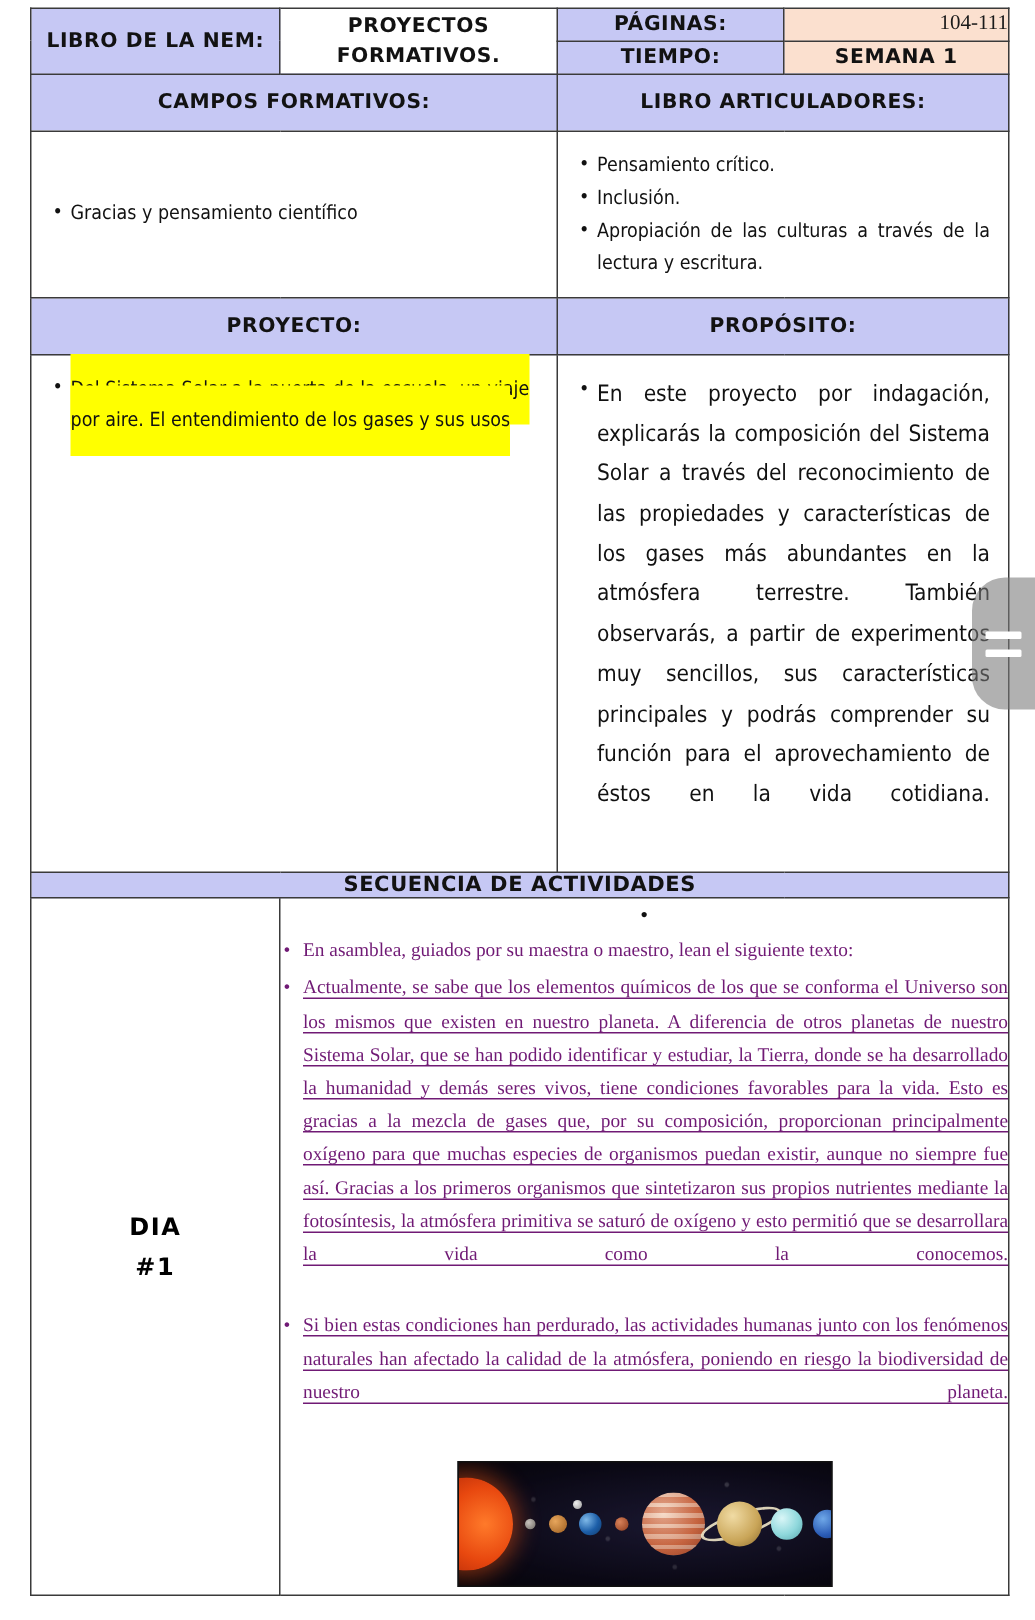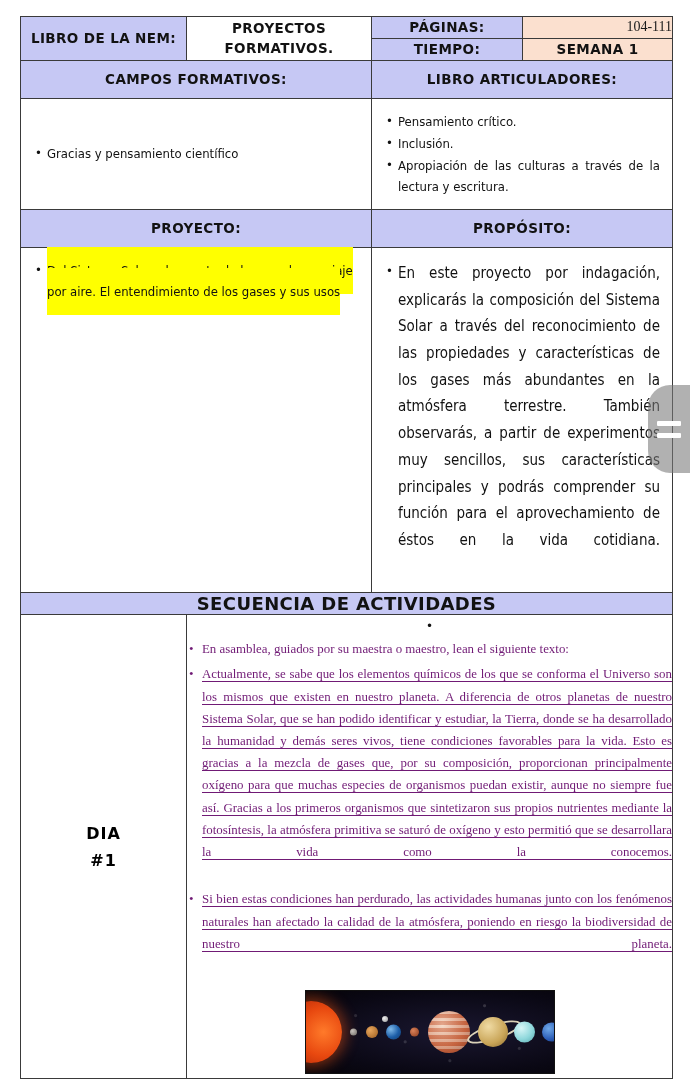--- a/index.html
+++ b/index.html
@@ -12,21 +12,21 @@
   }
   #page {
     position: relative;
     width: 690px; height: 1080px;
     background: #ffffff;
   }
 
   
   .planner {
     position: absolute;
-    left: 20px; top: 16px;
+    left: 20px; top: 5px;
     width: 652px;
     border-collapse: collapse;
     table-layout: fixed;
   }
   .planner td {
     border: 1px solid #3a3a3a;
     vertical-align: middle;
     padding: 0;
   }
 
@@ -100,21 +100,21 @@
     text-justify: inter-word;
     line-height: 1.78;
     font-size: 15px;
   }
   .justified::after { content: ""; display: inline-block; width: 100%; }
 
   
   .seq-head {
     font-family: "DejaVu Sans", sans-serif;
     font-weight: bold;
-    font-size: 18px;
+    font-size: 14px;
     letter-spacing: .4px;
     text-align: center;
     padding: 7px 4px;
     color: #121212;
   }
   .dia-cell {
     font-family: "DejaVu Sans", sans-serif;
     font-weight: bold;
     font-size: 16px;
     text-align: center;

